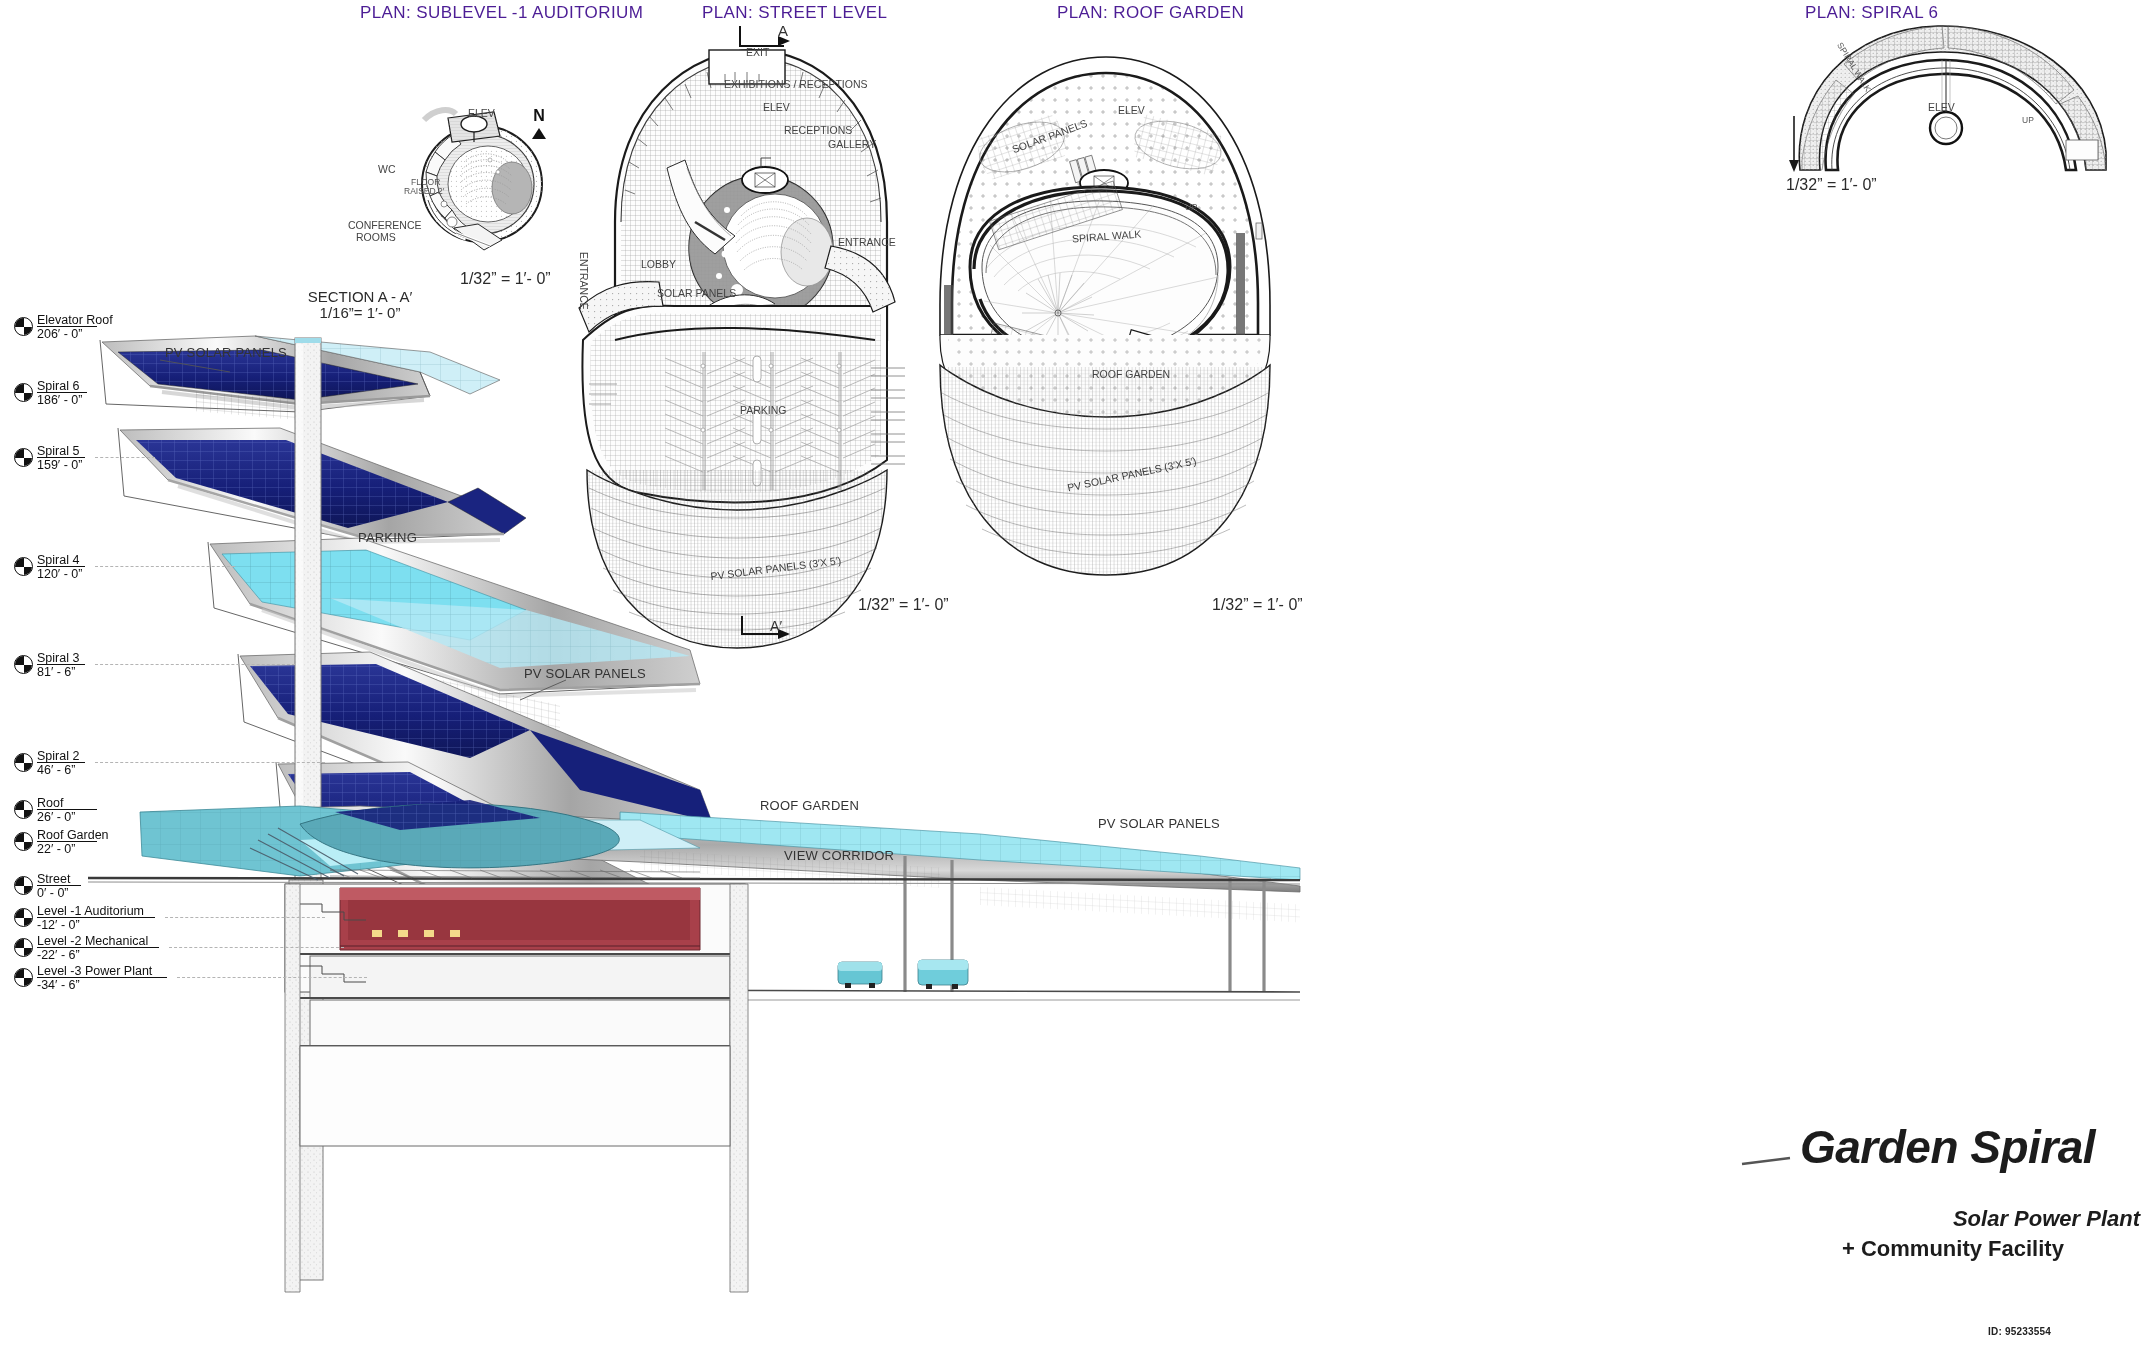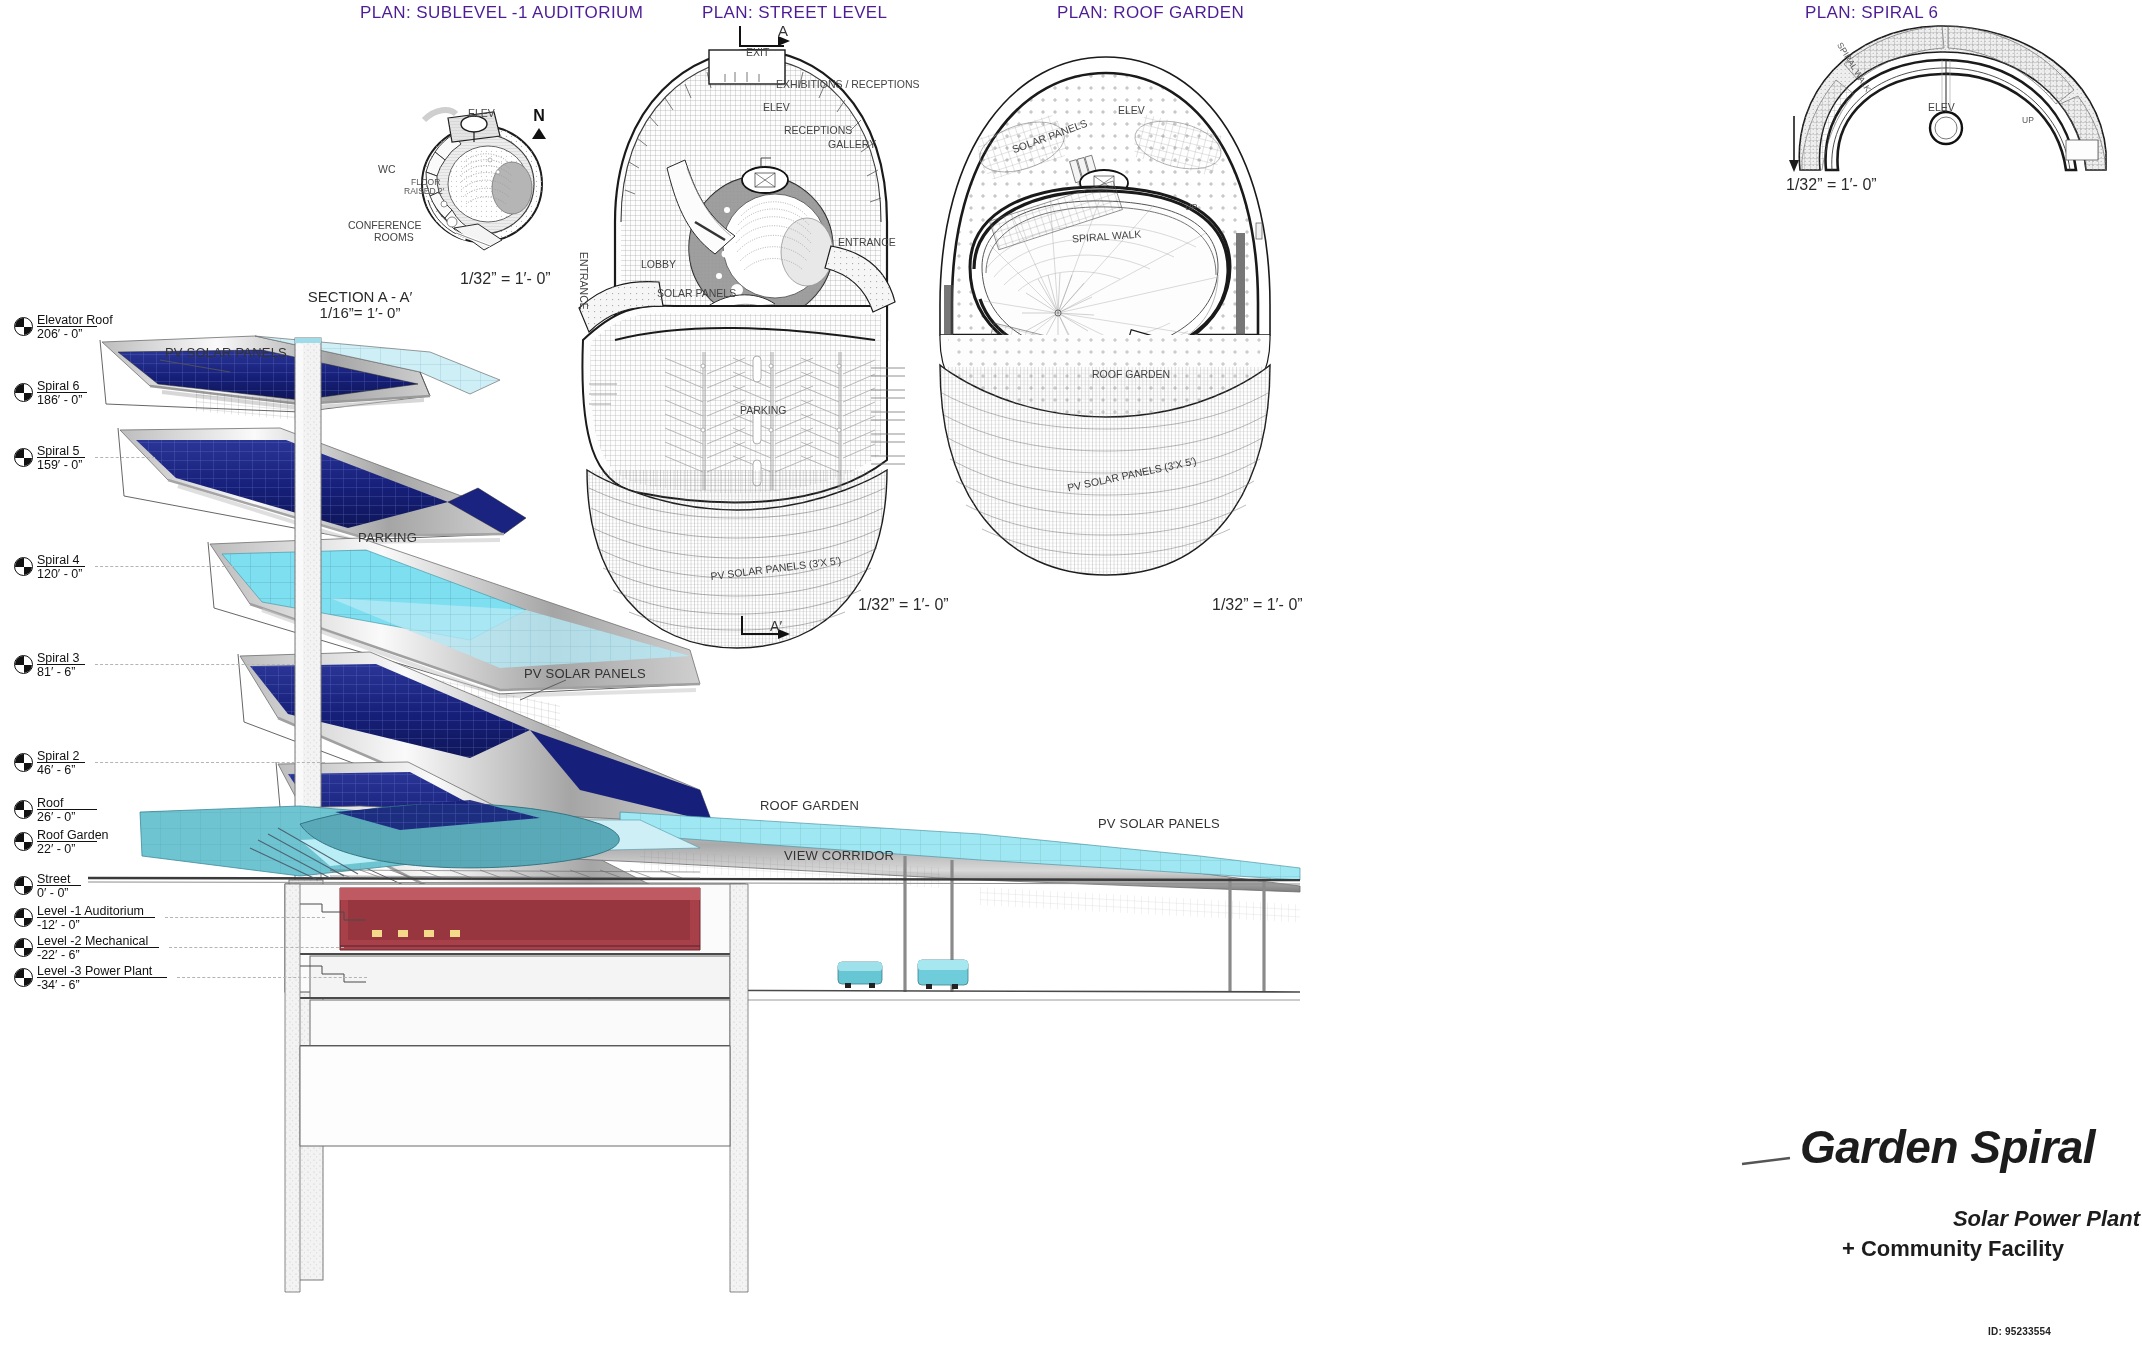--- a/index.html
+++ b/index.html
@@ -417,21 +417,21 @@
     <circle cx="100" cy="60" r="2" fill="#fff" stroke="#888" stroke-width=".6"></circle>
     <circle cx="108" cy="72" r="2" fill="#fff" stroke="#888" stroke-width=".6"></circle>
   </svg>
 </div>
 
 <div class="abs lbl-sm" style="left:468px;top:107px;">ELEV</div>
 <div class="abs lbl-sm" style="left:378px;top:163px;">WC</div>
 <div class="abs lbl-xs" style="left:411px;top:177px;">FLOOR</div>
 <div class="abs lbl-xs" style="left:404px;top:186px;">RAISED 2′</div>
 <div class="abs lbl-sm" style="left:348px;top:219px;">CONFERENCE</div>
-<div class="abs lbl-sm" style="left:374px;top:231px;">ROOMS</div>
+<div class="abs lbl-sm" style="left:356px;top:231px;">ROOMS</div>
 <div class="abs scale" style="left:460px;top:270px;">1/32” = 1′- 0”</div>
 
 <div class="abs" style="left:532px;top:108px;">
   <div style="font-size:16px;font-weight:bold;color:#111;text-align:center;line-height:1;">N</div>
   <div style="width:0;height:0;border-left:7px solid transparent;border-right:7px solid transparent;
               border-bottom:11px solid #111;margin:4px auto 0;"></div>
 </div>
 
 <div class="abs ttl" style="left:702px;top:3px;">PLAN: STREET LEVEL</div>
 
@@ -582,21 +582,21 @@
       <path d="M18 488 C 64 510, 112 518, 162 518 C 212 518, 260 510, 306 488"></path>
       <path d="M22 508 C 66 530, 114 538, 162 538 C 210 538, 258 530, 302 508"></path>
       <path d="M28 528 C 70 548, 116 556, 162 556 C 208 556, 254 548, 296 528"></path>
       <path d="M38 550 C 76 568, 120 574, 162 574 C 204 574, 248 568, 286 550"></path>
       <path d="M54 572 C 88 586, 124 590, 162 590 C 200 590, 236 586, 270 572"></path>
     </g>
   </svg>
 </div>
 
 <div class="abs lbl-sm" style="left:746px;top:46px;">EXIT</div>
-<div class="abs lbl-sm" style="left:748px;top:78px;padding-left:28px;">EXHIBITIONS / RECEPTIONS</div>
+<div class="abs lbl-sm" style="left:696px;top:78px;padding-left:28px;">EXHIBITIONS / RECEPTIONS</div>
 <div class="abs lbl-sm" style="left:763px;top:101px;">ELEV</div>
 <div class="abs lbl-sm" style="left:784px;top:124px;">RECEPTIONS</div>
 <div class="abs lbl-sm" style="left:792px;top:138px;padding-left:36px;">GALLERY</div>
 <div class="abs lbl-sm" style="left:838px;top:236px;">ENTRANCE</div>
 <div class="abs lbl-sm" style="left:641px;top:258px;">LOBBY</div>
 <div class="abs lbl-sm" style="left:657px;top:287px;">SOLAR PANELS</div>
 <div class="abs lbl-sm" style="left:740px;top:404px;">PARKING</div>
 <div class="abs lbl-sm" style="left:710px;top:562px;transform:rotate(-7deg);color:#3a3a3a;">PV SOLAR PANELS (3′X 5′)</div>
 <div class="abs lbl-sm" style="left:578px;top:252px;writing-mode:vertical-rl;">ENTRANCE</div>
 

